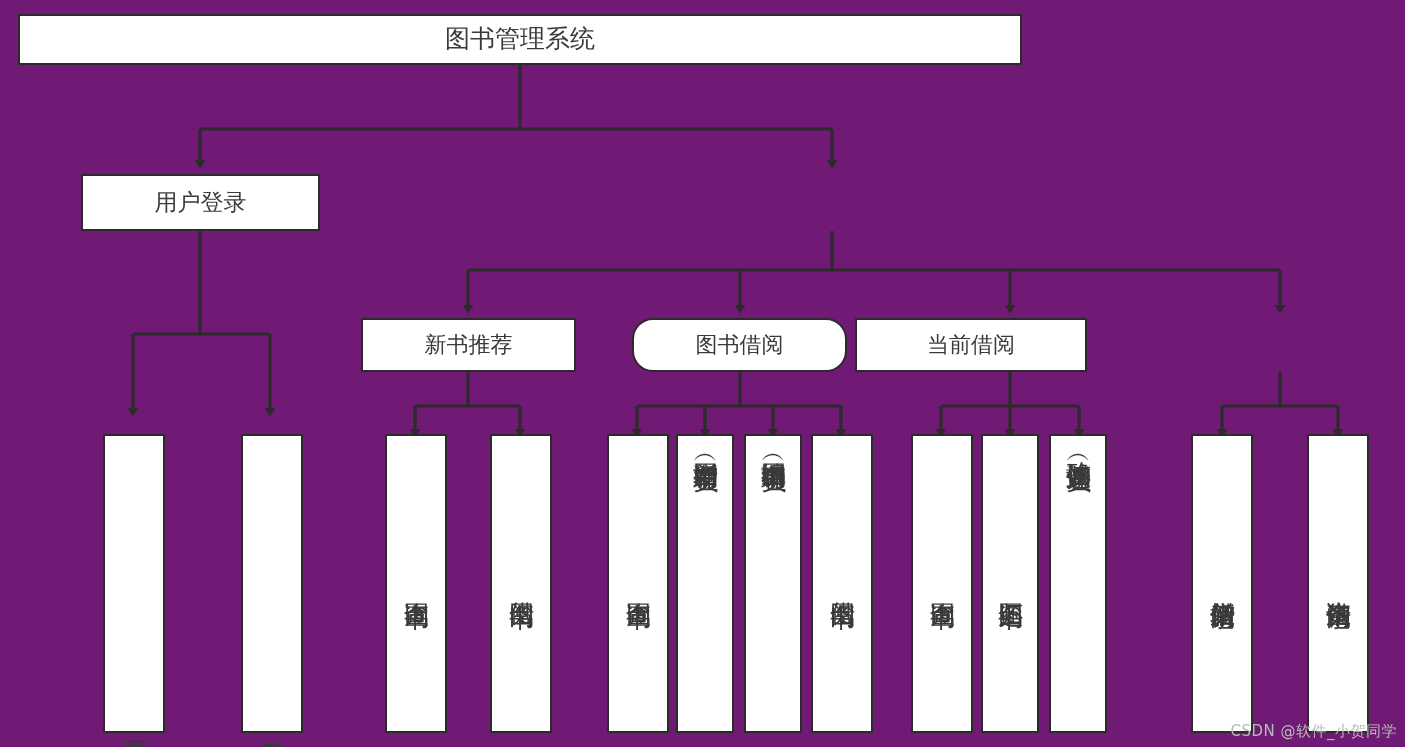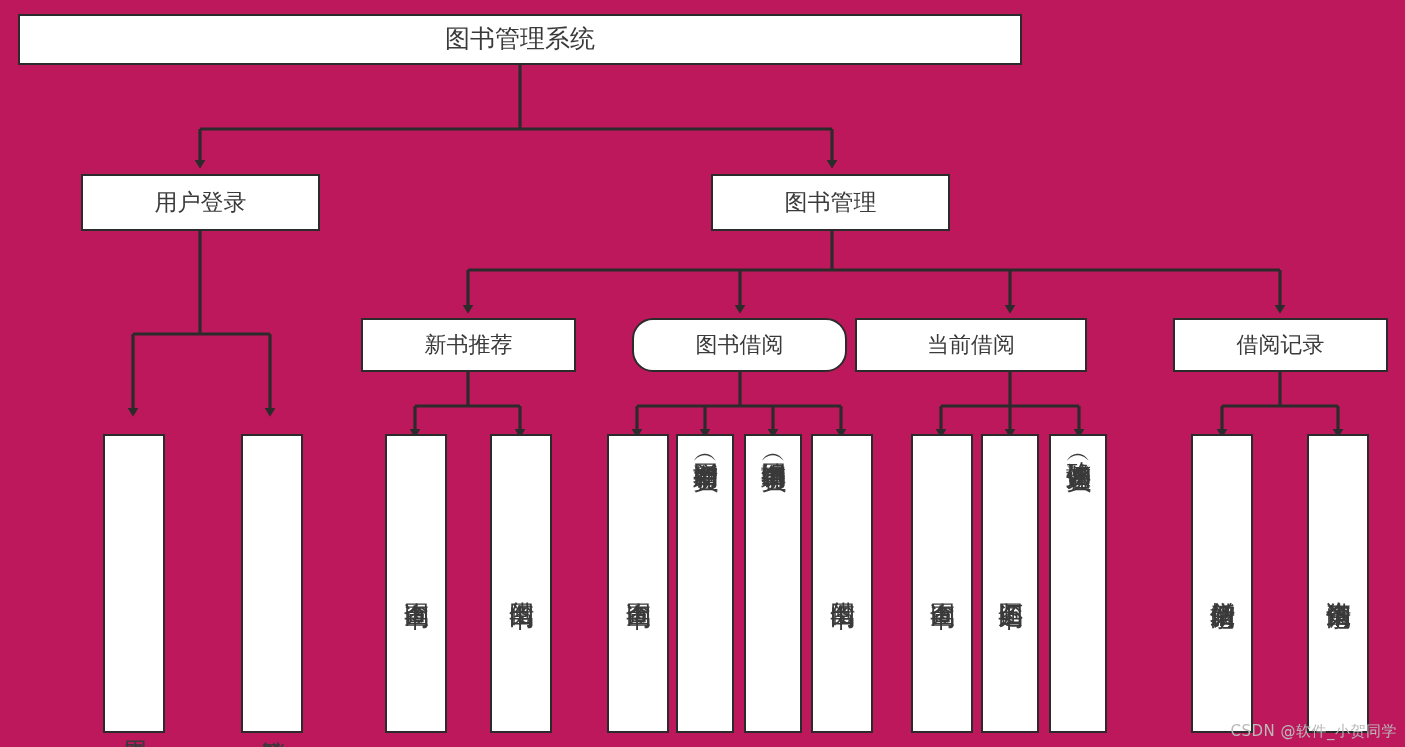--- a/index.html
+++ b/index.html
@@ -8,21 +8,21 @@
     padding: 0;
     background: #ffffff;
   }
   body {
     font-family: "DejaVu Sans", "Liberation Sans", sans-serif;
   }
   #canvas {
     position: relative;
     width: 1405px;
     height: 747px;
-    background: #be185d;
+    background: #701a75;
     overflow: hidden;
   }
   #wires {
     position: absolute;
     left: 0;
     top: 0;
     width: 1405px;
     height: 747px;
     pointer-events: none;
   }
@@ -132,36 +132,30 @@
     </g>
   </svg>
 
   <div class="node root" style="left:18px; top:14px; width:1004px; height:51px;">
     <span>图书管理系统</span>
   </div>
 
   <div class="node mid" style="left:81px; top:174px; width:239px; height:57px;">
     <span>用户登录</span>
   </div>
-  <div class="node mid" style="left:711px; top:174px; width:239px; height:57px;">
-    <span>图书管理</span>
-  </div>
 
   <div class="node sub" style="left:361px; top:318px; width:215px; height:54px;">
     <span>新书推荐</span>
   </div>
   <div class="node sub" style="left:632px; top:318px; width:215px; height:54px;border-radius:21px;">
     <span>图书借阅</span>
   </div>
   <div class="node sub" style="left:855px; top:318px; width:232px; height:54px;">
     <span>当前借阅</span>
   </div>
-  <div class="node sub" style="left:1173px; top:318px; width:215px; height:54px;">
-    <span>借阅记录</span>
-  </div>
 
   <div class="node leaf align-end" style="left:103px; top:434px; width:62px; height:299px;">
     <span class="leaf-text">用户登录</span>
   </div>
   <div class="node leaf align-end" style="left:241px; top:434px; width:62px; height:299px;">
     <span class="leaf-text">注销登录</span>
   </div>
 
   <div class="node leaf" style="left:385px; top:434px; width:62px; height:299px;">
     <span class="leaf-text">查询图书</span>

